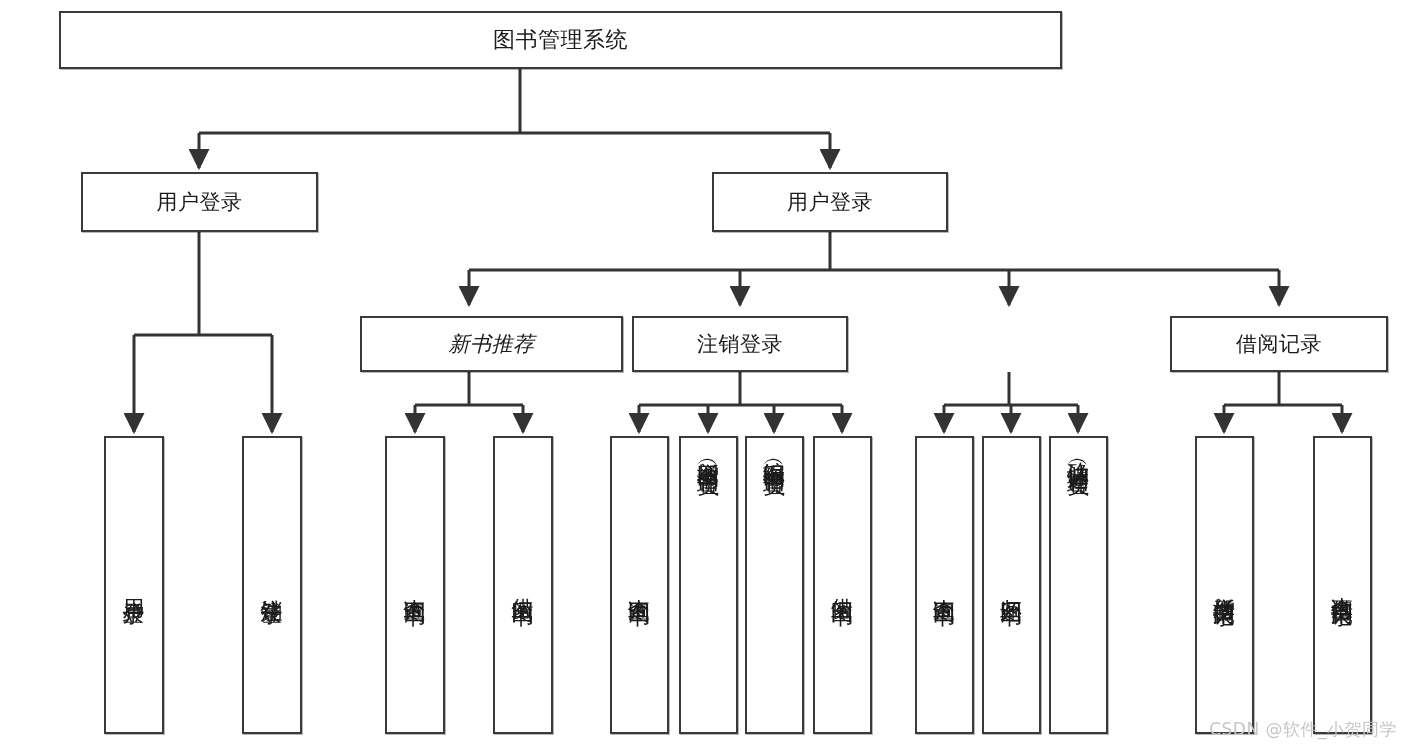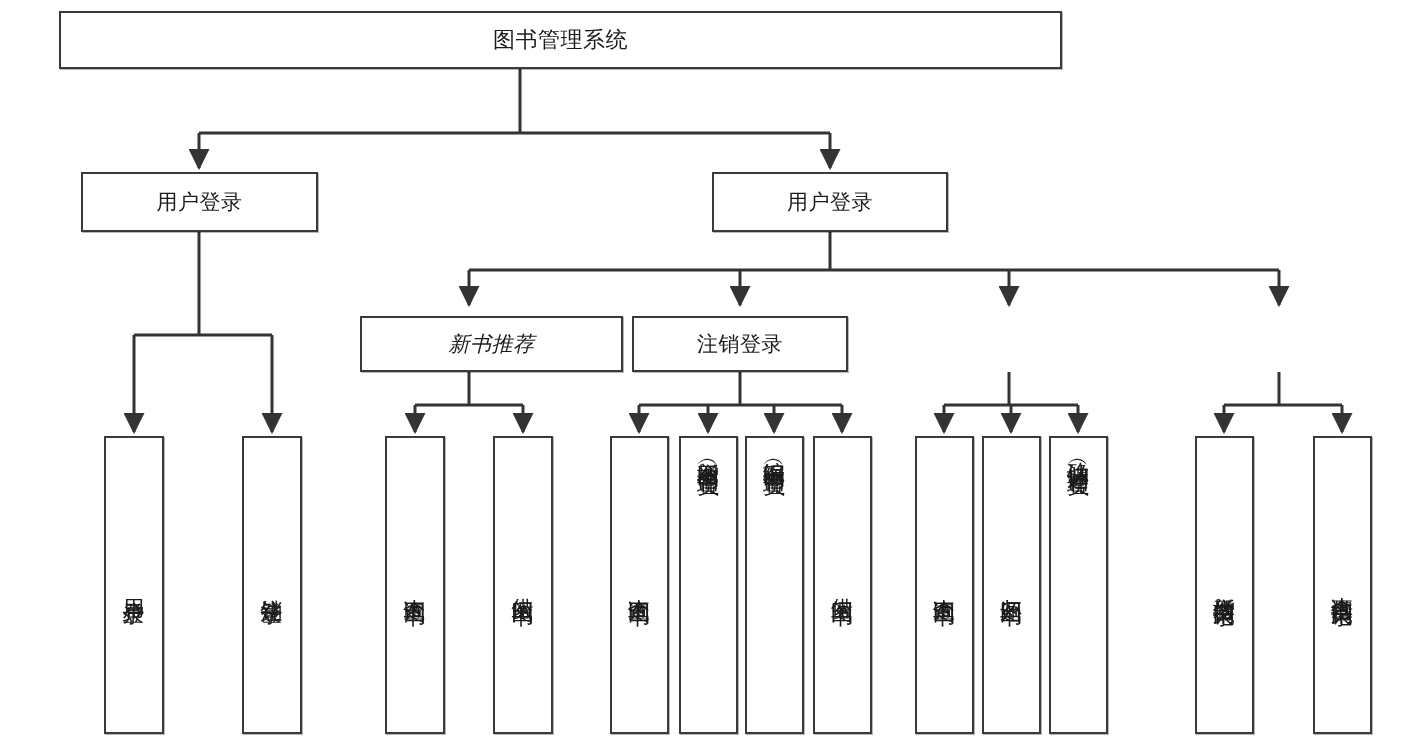--- a/index.html
+++ b/index.html
@@ -151,20 +151,23 @@
 
   <div class="node h" style="left:360px; top:316px; width:263px; height:56px;font-style:italic;">
     <span class="label">新书推荐</span>
   </div>
 
   <div class="node h" style="left:632px; top:316px; width:216px; height:56px;">
     <span class="label">注销登录</span>
   </div>
 
 
+  <div class="node h" style="left:1170px; top:316px; width:218px; height:56px;">
+    <span class="label">借阅记录</span>
+  </div>
 
   <div class="node v midalign" style="left:104px; top:436px; width:60px; height:298px;">
     <span class="label">用户登录</span>
   </div>
 
   <div class="node v midalign" style="left:242px; top:436px; width:60px; height:298px;">
     <span class="label">注销登录</span>
   </div>
 
   <div class="node v midalign" style="left:385px; top:436px; width:60px; height:298px;">
@@ -204,14 +207,15 @@
   </div>
 
   <div class="node v midalign" style="left:1195px; top:436px; width:59px; height:298px;">
     <span class="label">新增借阅记录</span>
   </div>
 
   <div class="node v midalign" style="left:1313px; top:436px; width:59px; height:298px;">
     <span class="label">查询借阅记录</span>
   </div>
 
+  <div id="watermark">CSDN @软件_小贺同学</div>
 
 </div>
 
 </body></html>

